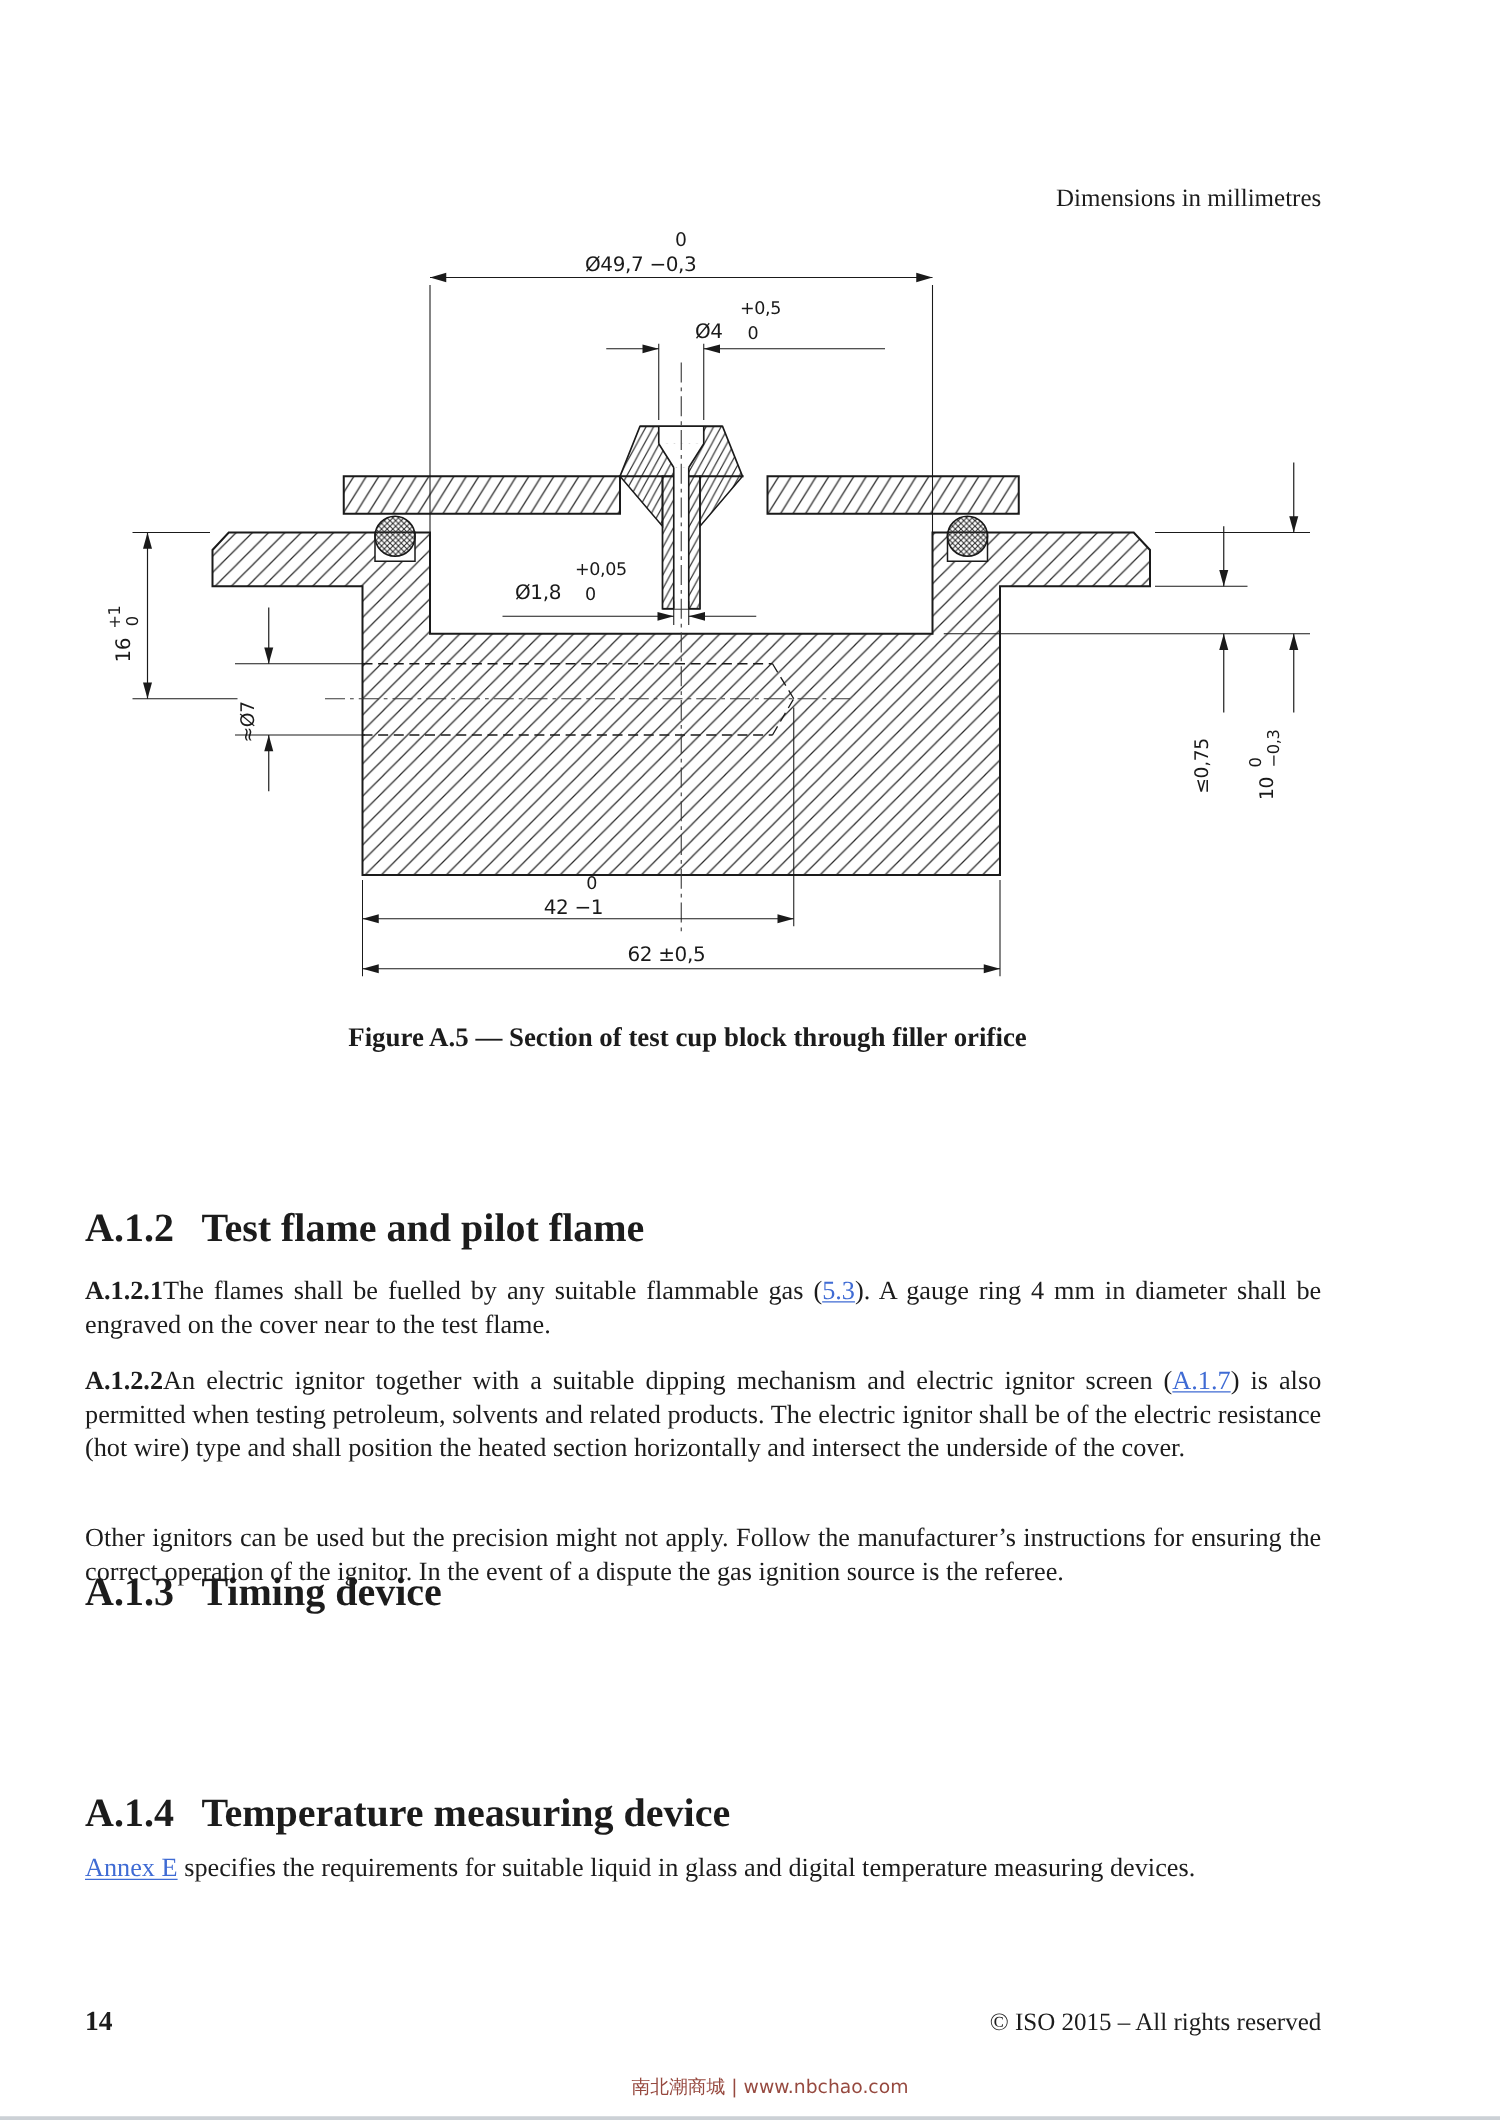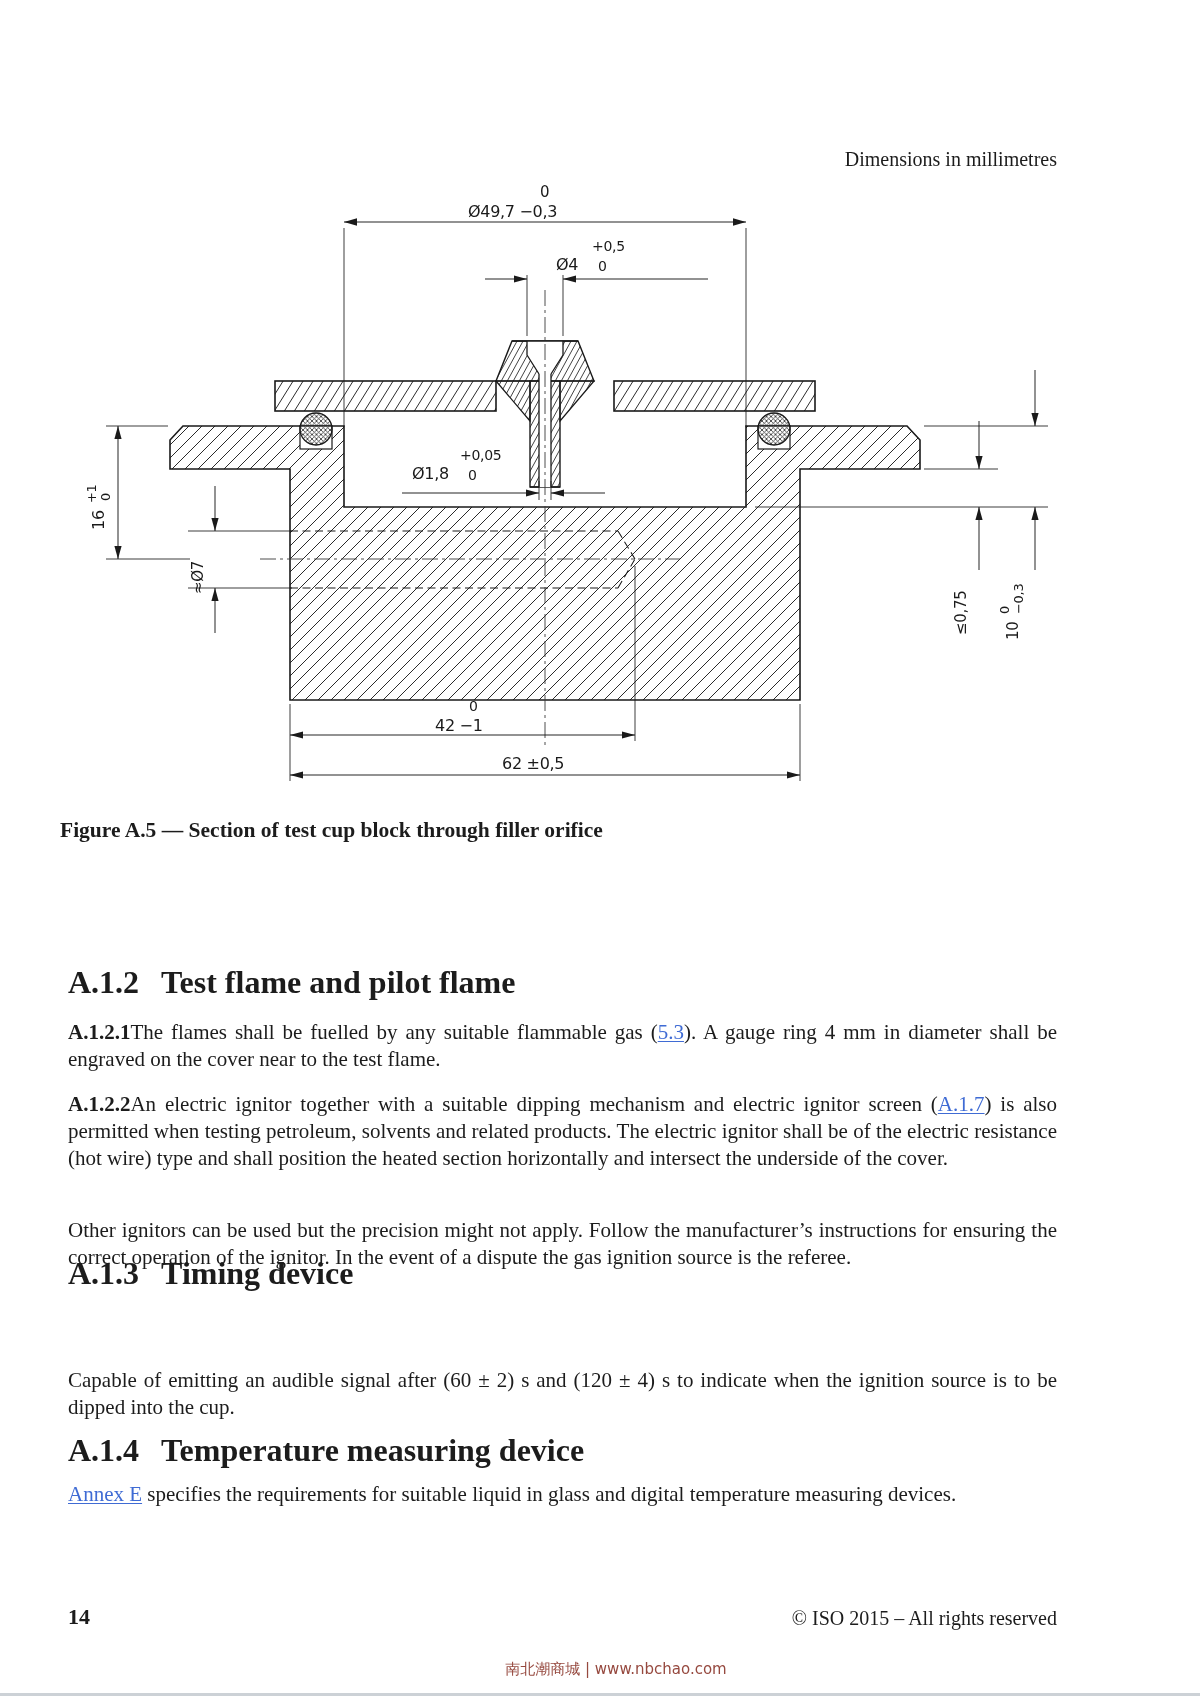--- a/index.html
+++ b/index.html
@@ -3,21 +3,21 @@
 <meta charset="utf-8">
 <style>
   html,body{margin:0;padding:0;background:#ffffff;}
   .page{position:relative;width:1200px;height:1698px;background:#ffffff;overflow:hidden;
         font-family:"Liberation Serif",serif;color:#1c1c1c;}
   .doc-header{position:absolute;left:68px;top:30px;line-height:1.25;}
   .doc-header .hdr1{font-family:"Liberation Sans",sans-serif;font-size:20px;color:#222;}
   .doc-header .hdr2{font-family:"Liberation Serif",serif;font-weight:bold;font-size:21px;color:#111;margin-top:3px;}
   .units-note{position:absolute;top:148px;left:60px;width:997px;text-align:right;font-size:20px;}
   .figure-wrap{position:absolute;left:60px;top:178px;width:1000px;height:628px;}
-  .figure-caption{position:absolute;top:818px;left:60px;width:980px;
+  .figure-caption{position:absolute;top:818px;left:60px;width:980px;text-align:center;
                   font-weight:bold;font-size:21.5px;}
   .textcol{position:absolute;left:68px;width:989px;}
   .subhead{font-weight:bold;font-size:32px;}
   .subhead .h-num{margin-right:22px;}
   .para{font-size:21px;line-height:27px;text-align:justify;}
   .para .p-label{font-weight:bold;margin-right:0;}
   a.xref{color:#3f6bd4;text-decoration:underline;text-decoration-thickness:1px;text-underline-offset:2px;cursor:pointer;}
   .footer-page{position:absolute;left:68px;top:1604px;font-weight:bold;font-size:22px;}
   .footer-copy{position:absolute;left:60px;top:1607px;width:997px;text-align:right;font-size:20px;}
   .watermark{position:absolute;left:0;top:1660px;width:1200px;text-align:center;
@@ -177,23 +177,20 @@
   </div>
 
   <div class="textcol para" style="top:1217px;">
     <span>Other ignitors can be used but the precision might not apply. Follow the manufacturer’s instructions for ensuring the correct operation of the ignitor. In the event of a dispute the gas ignition source is the referee.</span>
   </div>
 
   <div class="textcol subhead" style="top:1255px;">
     <span class="h-num">A.1.3</span><span>Timing device</span>
   </div>
 
-  <div class="textcol para" style="top:1367px;">
-    <span>Capable of emitting an audible signal after (60 ± 2) s and (120 ± 4) s to indicate when the ignition source is to be dipped into the cup.</span>
-  </div>
 
   <div class="textcol subhead" style="top:1432px;">
     <span class="h-num">A.1.4</span><span>Temperature measuring device</span>
   </div>
 
   <div class="textcol para" style="top:1481px;">
     <a class="xref">Annex E</a><span> specifies the requirements for suitable liquid in glass and digital temperature measuring devices.</span>
   </div>
 
   <div class="footer-page">14</div>

